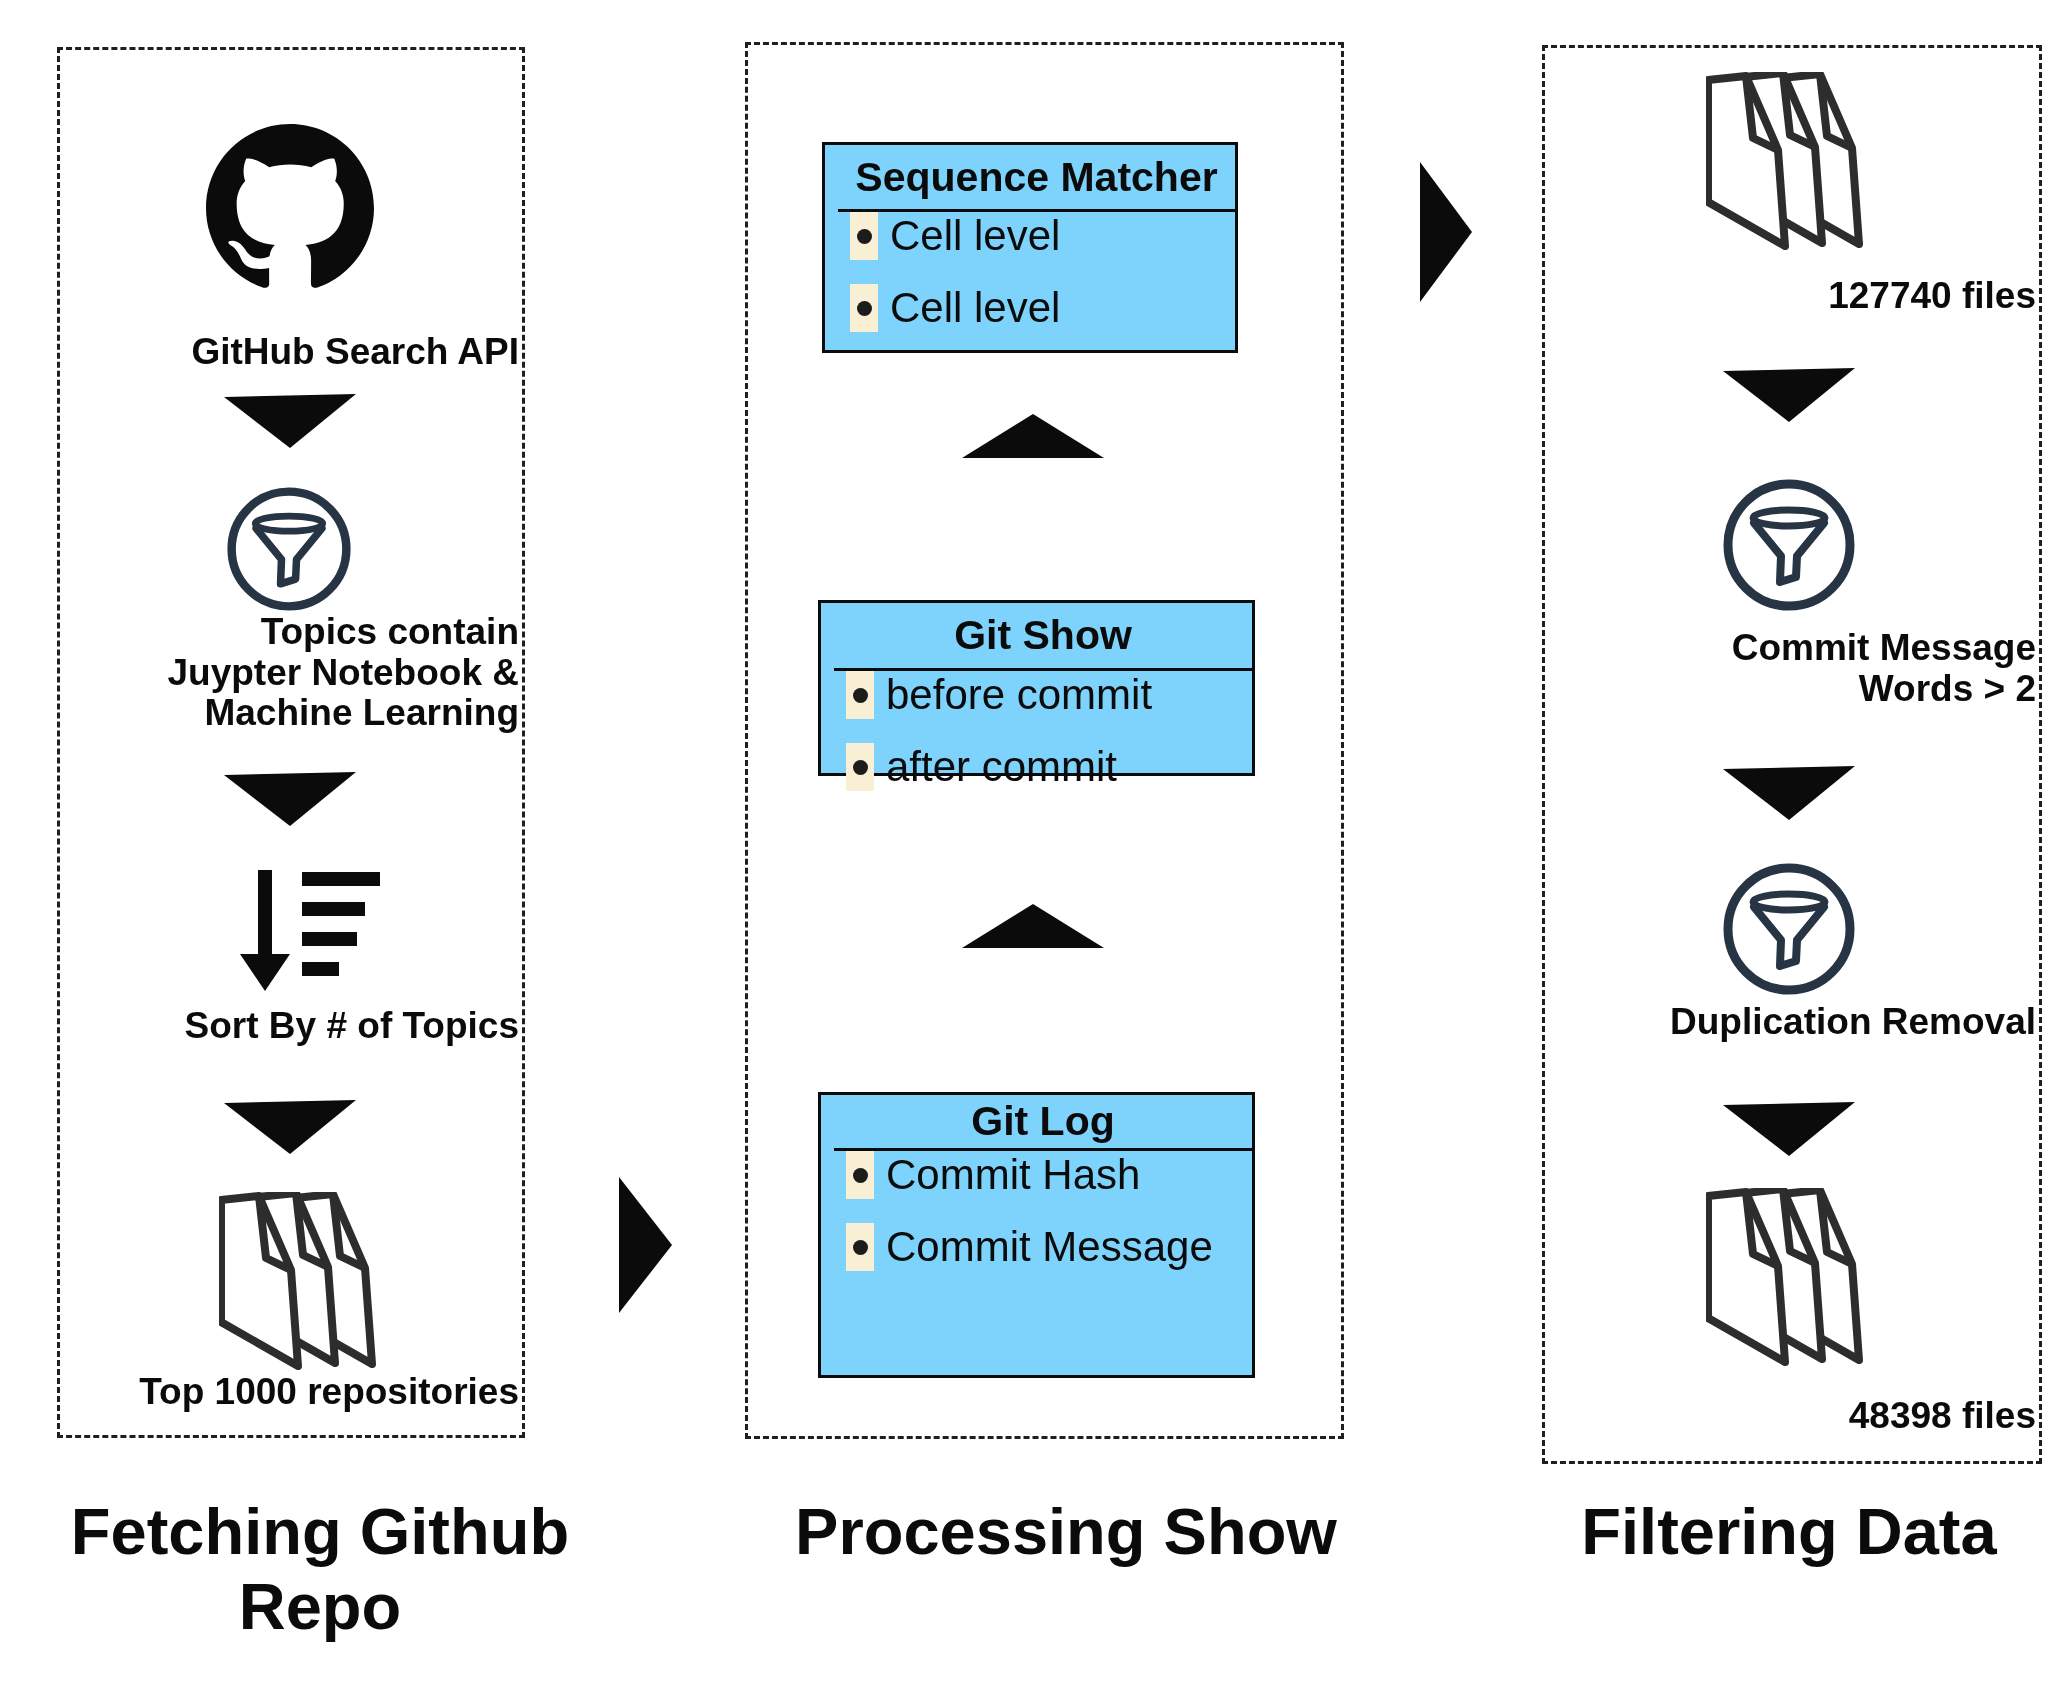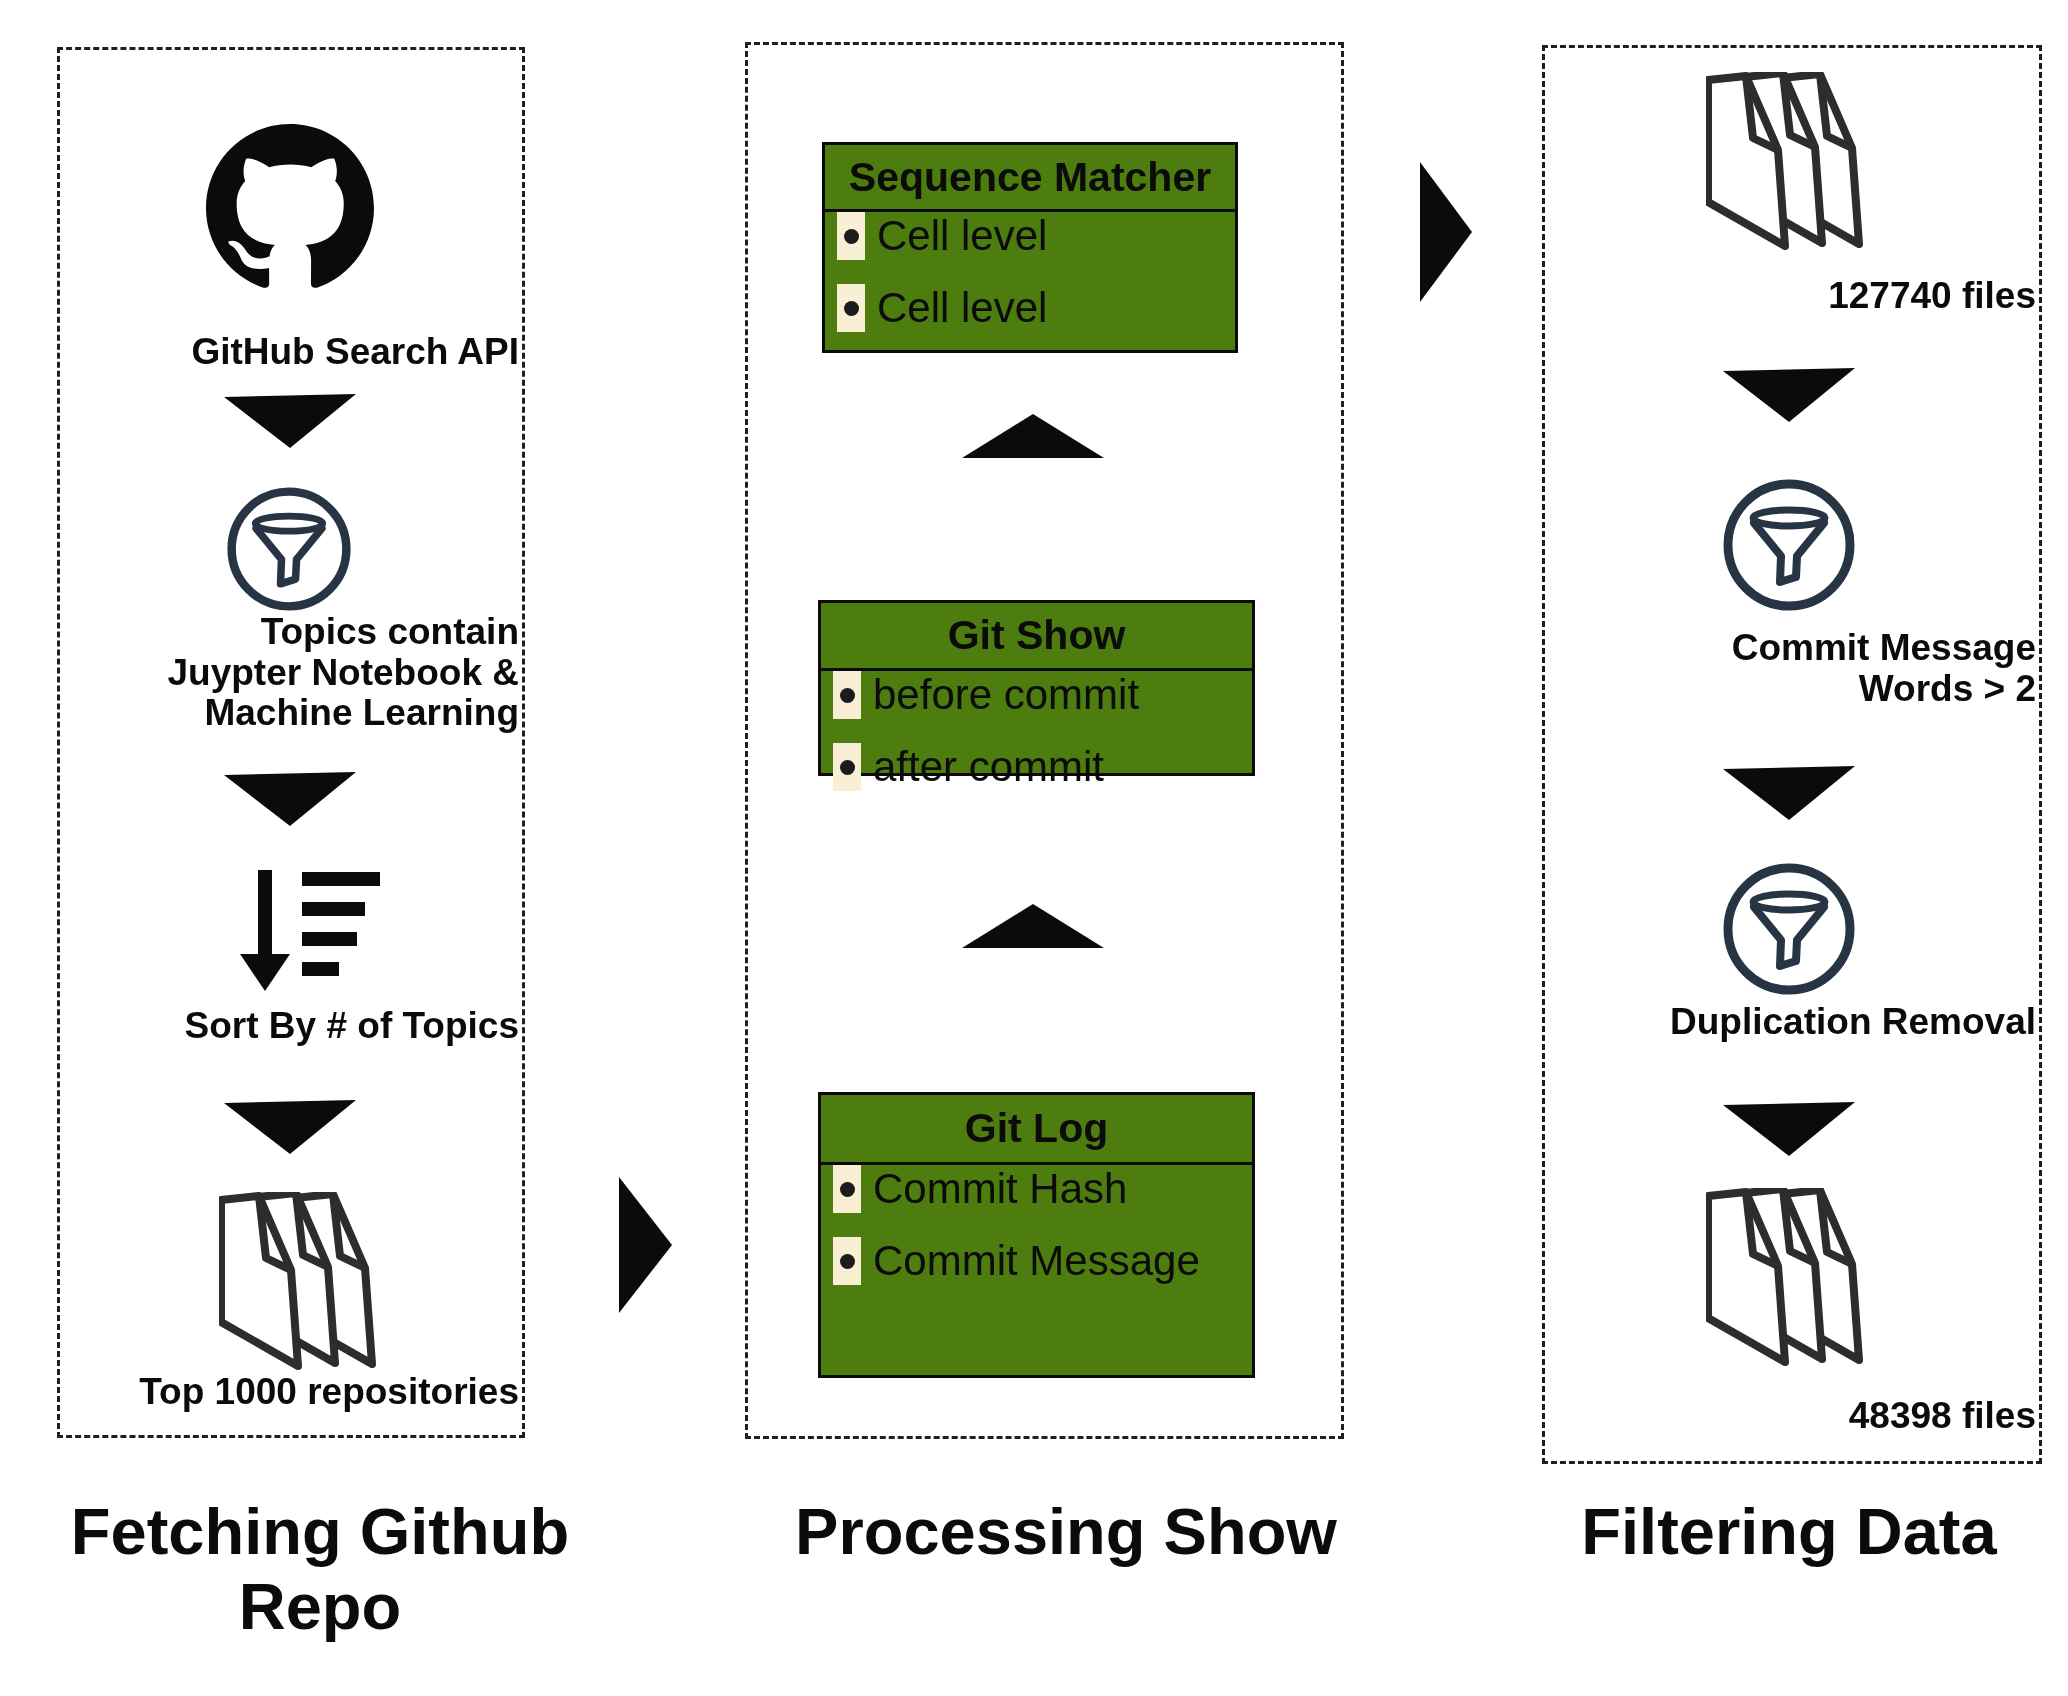--- a/index.html
+++ b/index.html
@@ -34,23 +34,24 @@
   }
   .col-title{
     position:absolute;
     text-align:center;
     font-weight:bold;
     font-size:65px;
     color:var(--text);
   }
   .pbox{
     position:absolute;
-    background:#4d7c0f;
+    background:#7dd3fc;
     border:3px solid #0b0b0b;
     box-sizing:border-box;
+    padding-left:13px;
   }
   .pbox-header{
     font-weight:bold;
     font-size:41px;
     text-align:center;
     border-bottom:3px solid #0b0b0b;
     box-sizing:border-box;
     display:flex;align-items:center;justify-content:center;
   }
   .bullet-row{
@@ -201,21 +202,21 @@
     </div>
   </div>
 
   <div class="abs" style="left:962px;top:904px">
     <svg width="142" height="44" viewBox="0 0 142 44">
         <polygon points="71,0 142,44 0,44" fill="#0b0b0b"></polygon>
       </svg>
   </div>
 
   <div class="pbox" style="left:818px;top:1092px;width:437px;height:286px">
-    <div class="pbox-header" style="height:70px">Git Log</div>
+    <div class="pbox-header" style="height:56px">Git Log</div>
     <div>
       <div class="bullet-row">
         <span class="hl">
             <span class="dot"></span>
           </span>
         <span class="item-text">Commit Hash</span>
       </div>
       <div class="bullet-row">
         <span class="hl">
             <span class="dot"></span>

